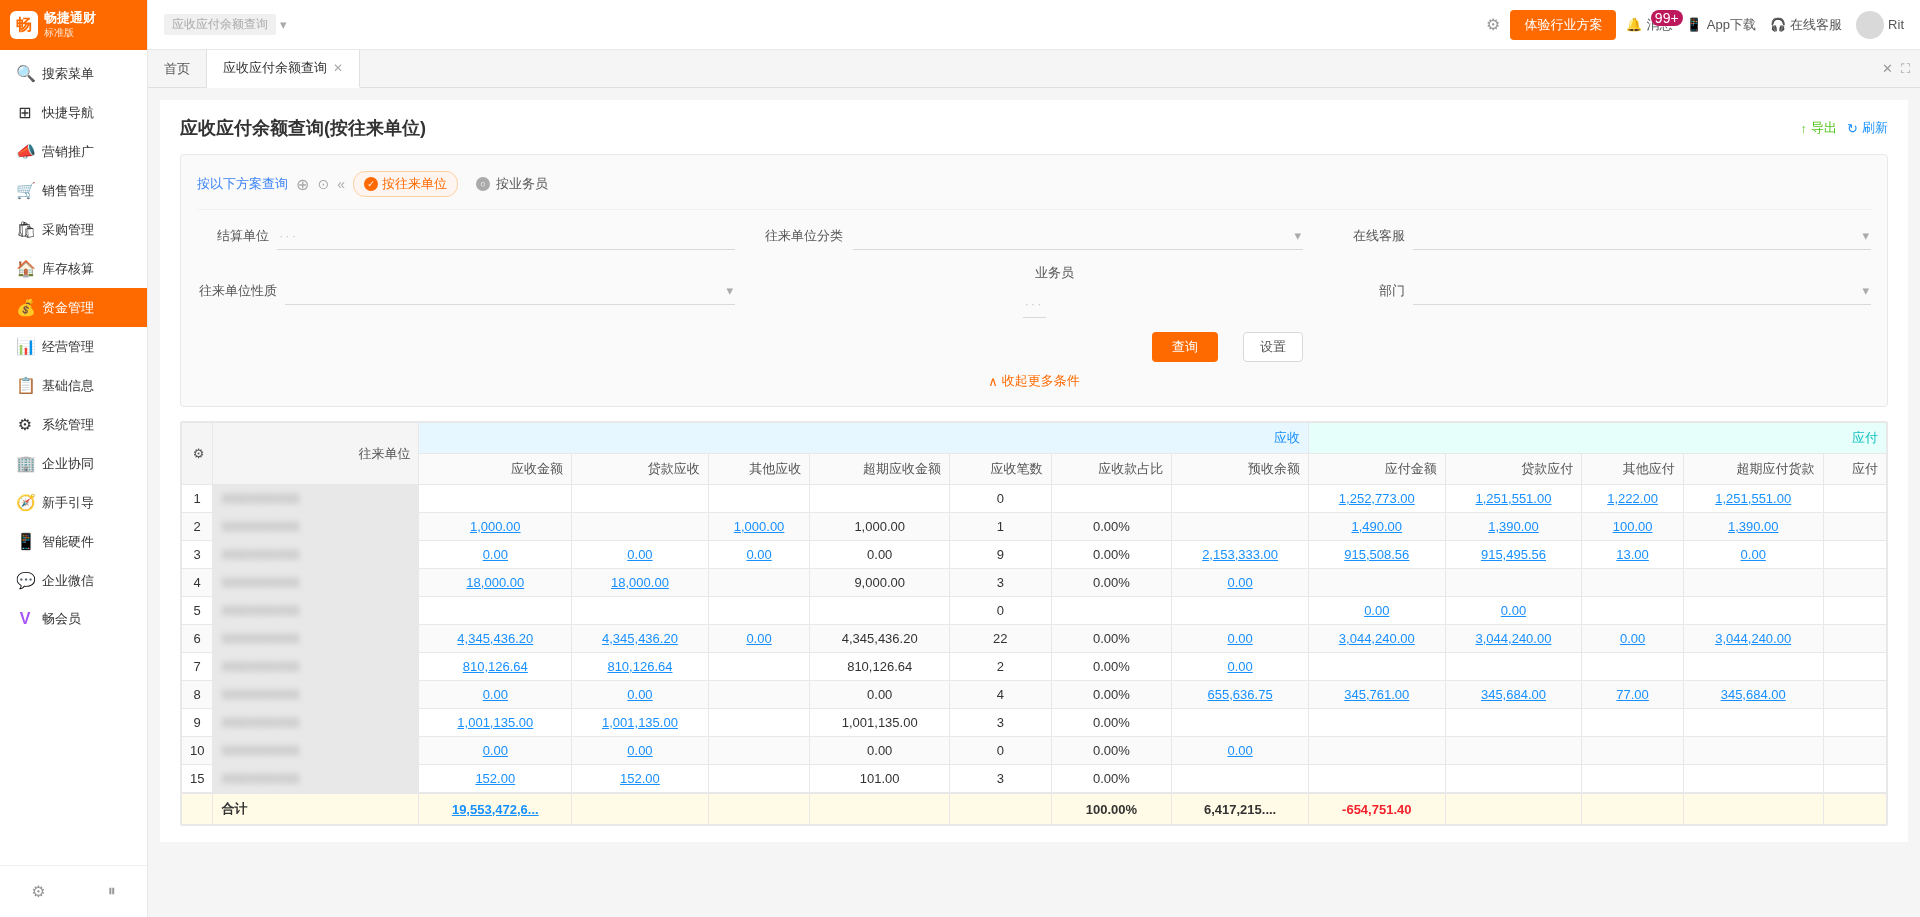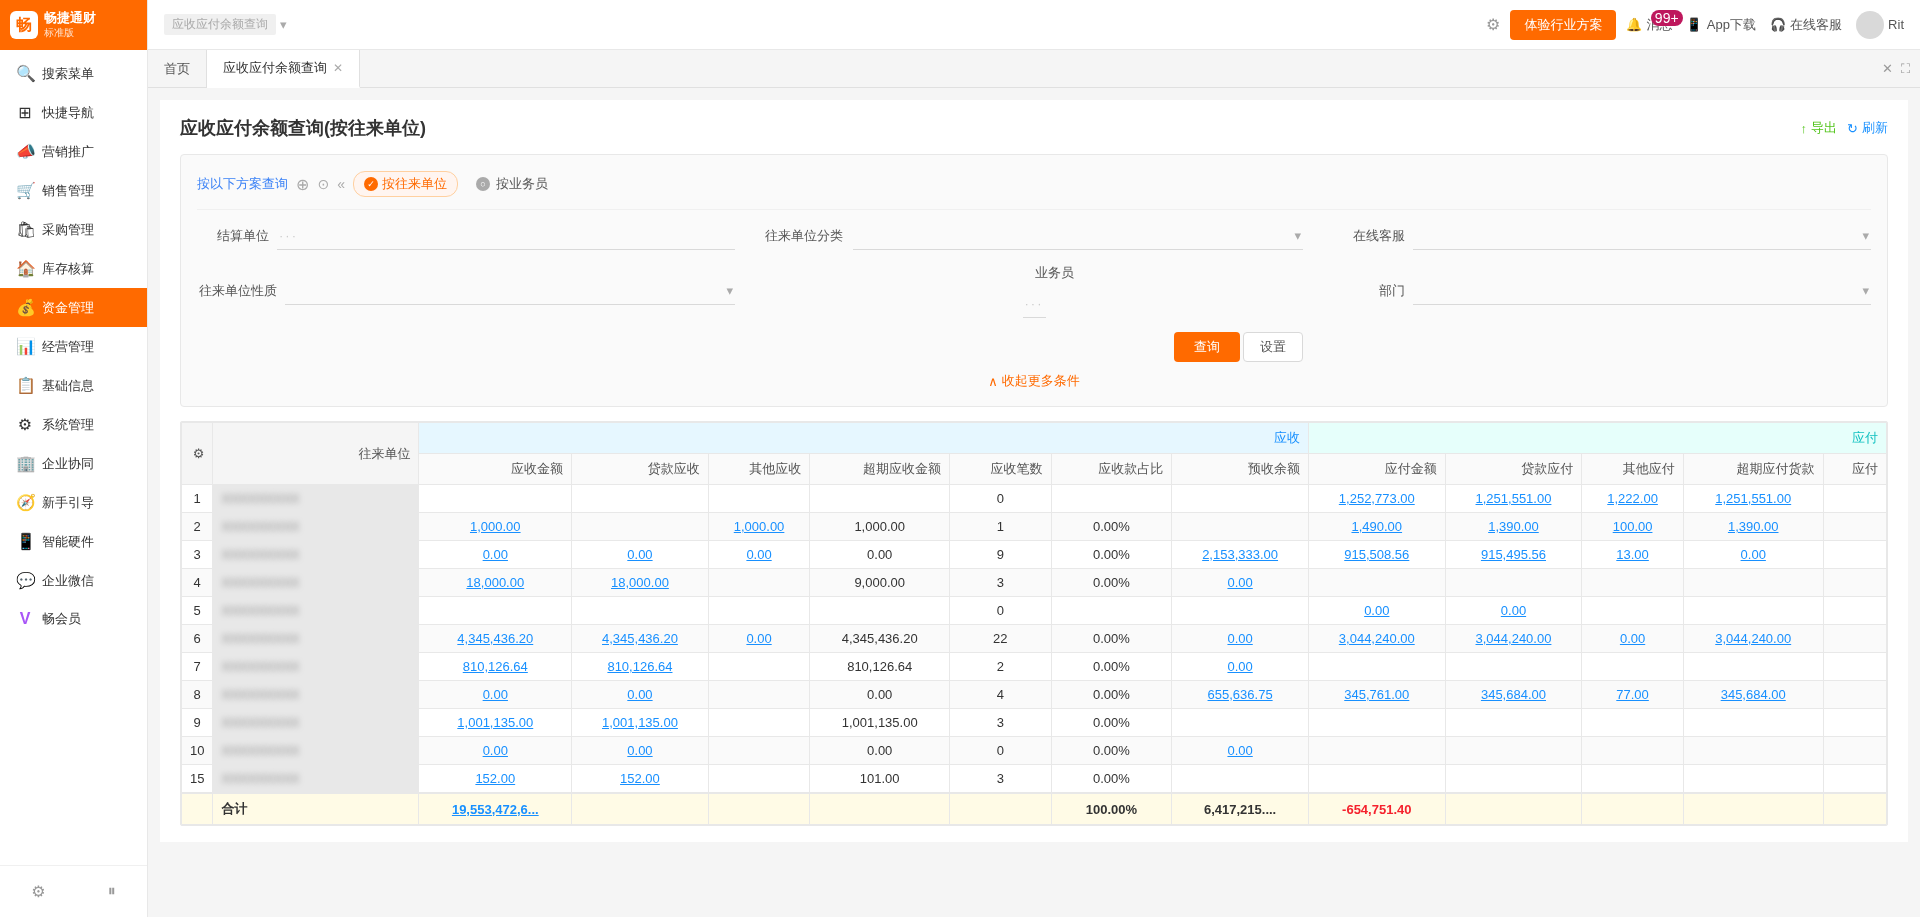--- a/index.html
+++ b/index.html
@@ -336,21 +336,21 @@
           </div>
 
           <div style="display:flex;align-items:center;gap:8px;">
             <span style="color:#555;width:72px;text-align:right;flex-shrink:0;">部门</span>
             <div style="flex:1;display:flex;align-items:center;border-bottom:1px solid #d9d9d9;min-height:28px;padding:0 2px;cursor:pointer;">
               <span style="flex:1;"></span>
               <span style="color:#aaa;">▾</span>
             </div>
           </div>
           <div></div>
-          <div style="display:flex;justify-content:flex-end;align-items:flex-end;gap:3px;">
+          <div style="display:flex;justify-content:flex-end;align-items:flex-end;gap:25px;">
             <button class="query-btn">查询</button>
             <button class="set-btn">设置</button>
           </div>
         </div>
 
         <div style="display:flex;justify-content:center;padding:10px 0 4px;">
           <span style="color:#ff6a00;cursor:pointer;font-size:13px;display:flex;align-items:center;gap:4px;">
             <span>∧</span>
             <span>收起更多条件</span>
           </span>

